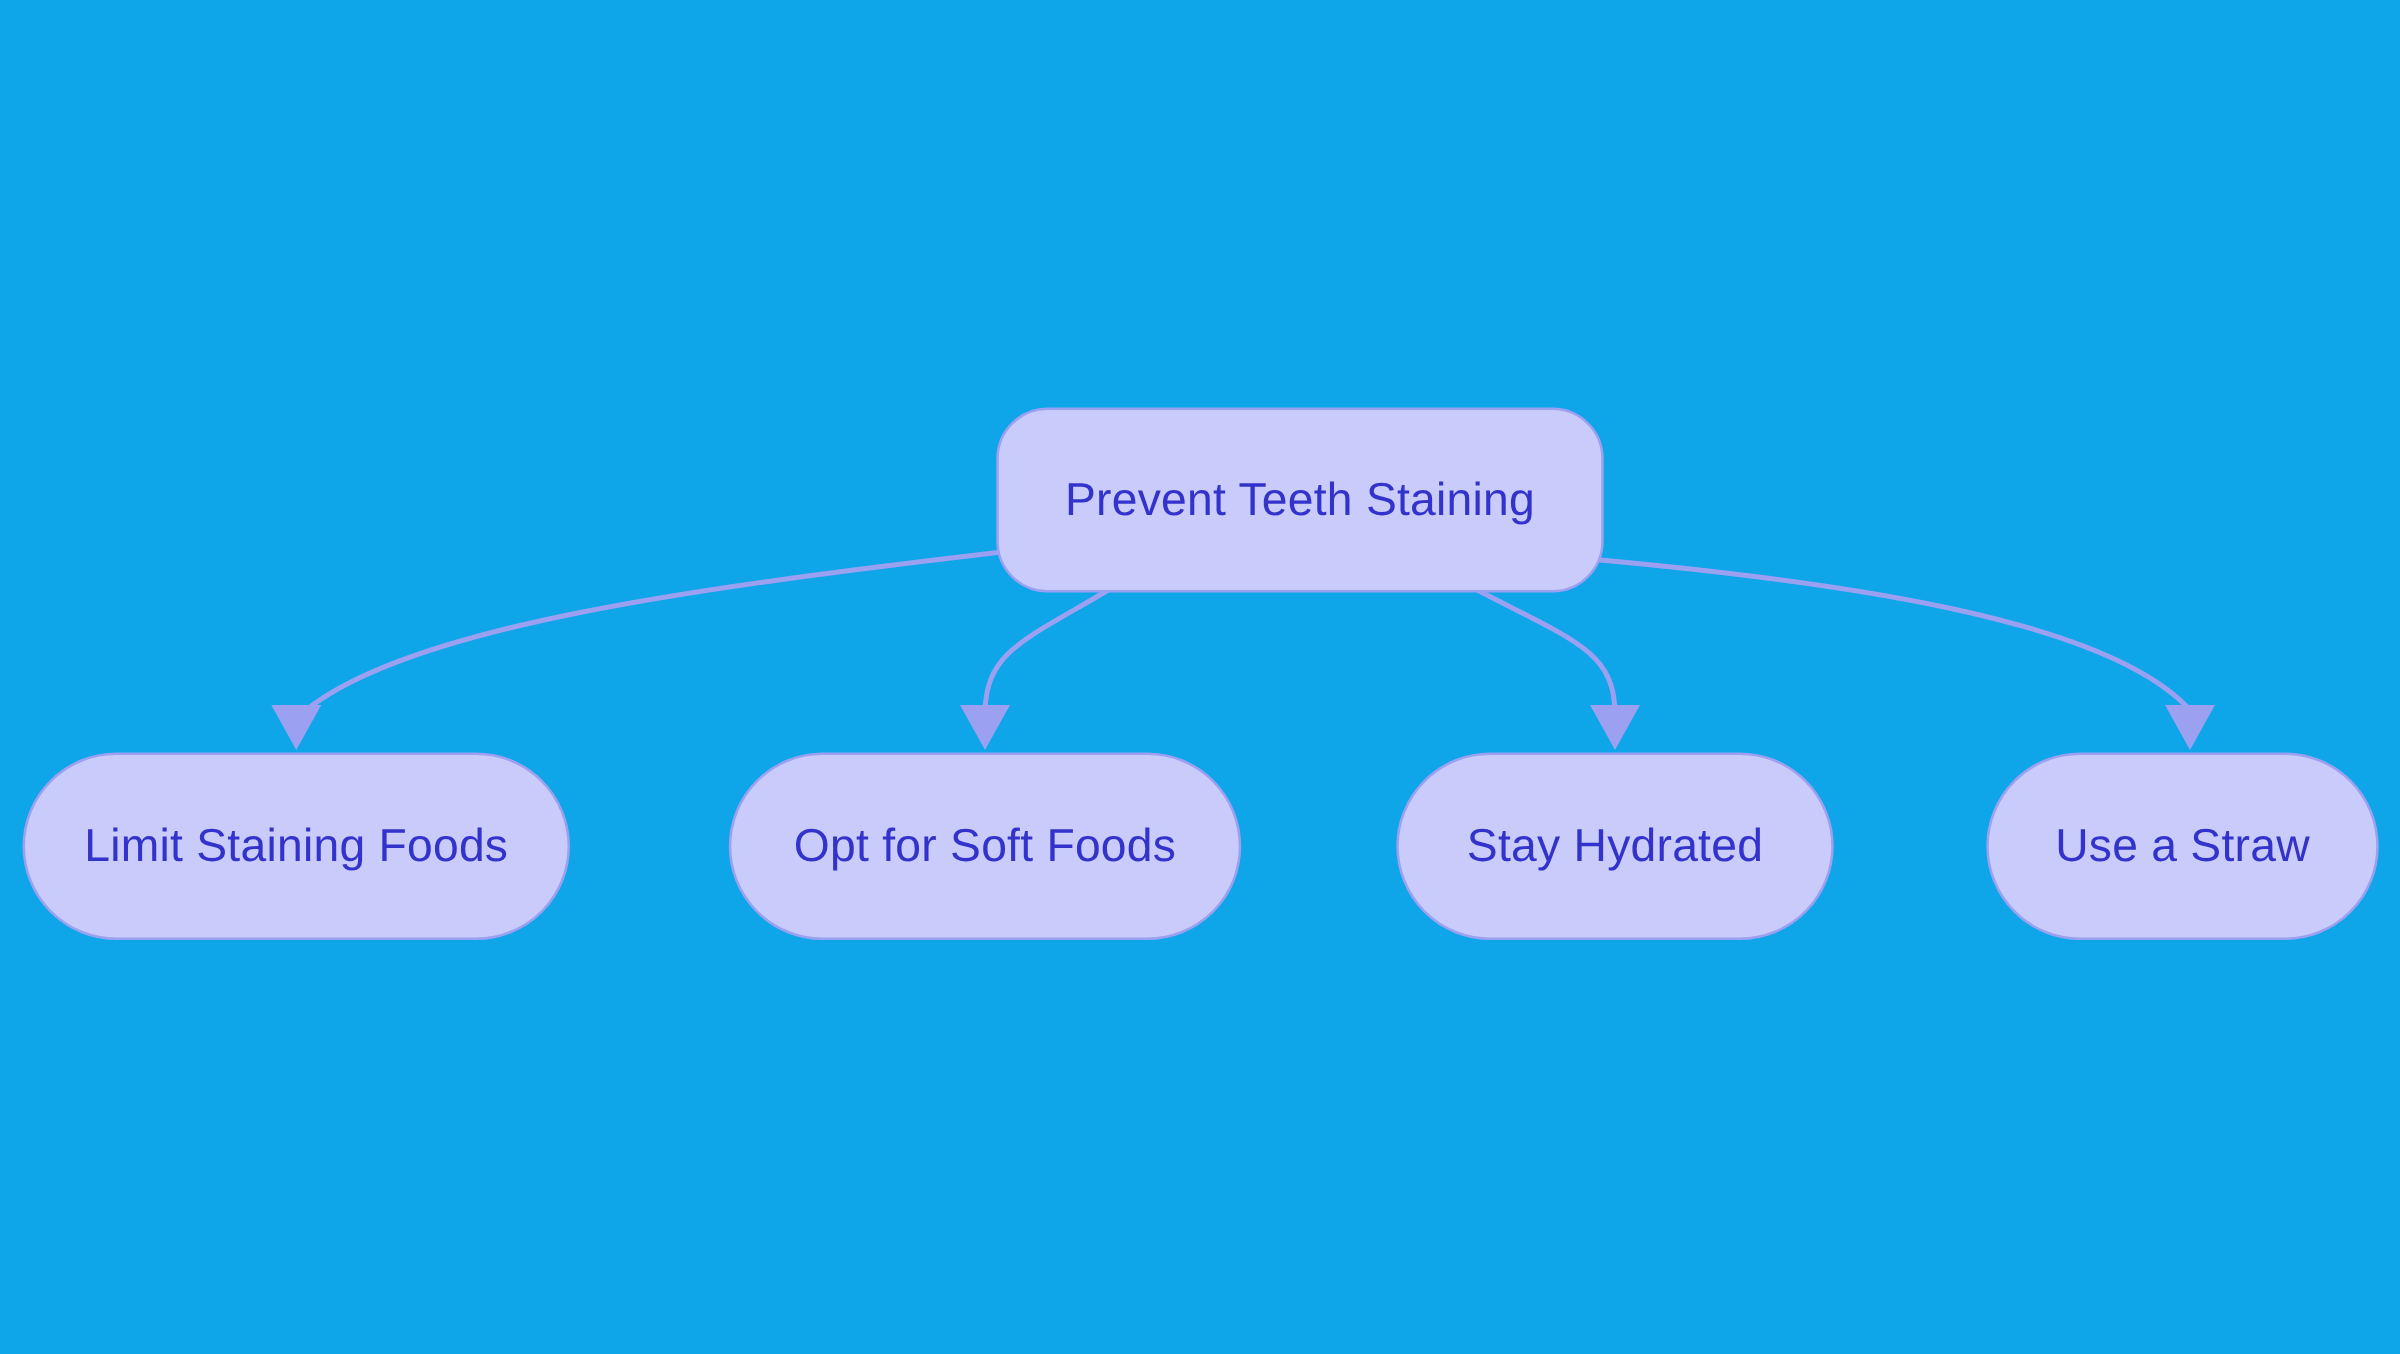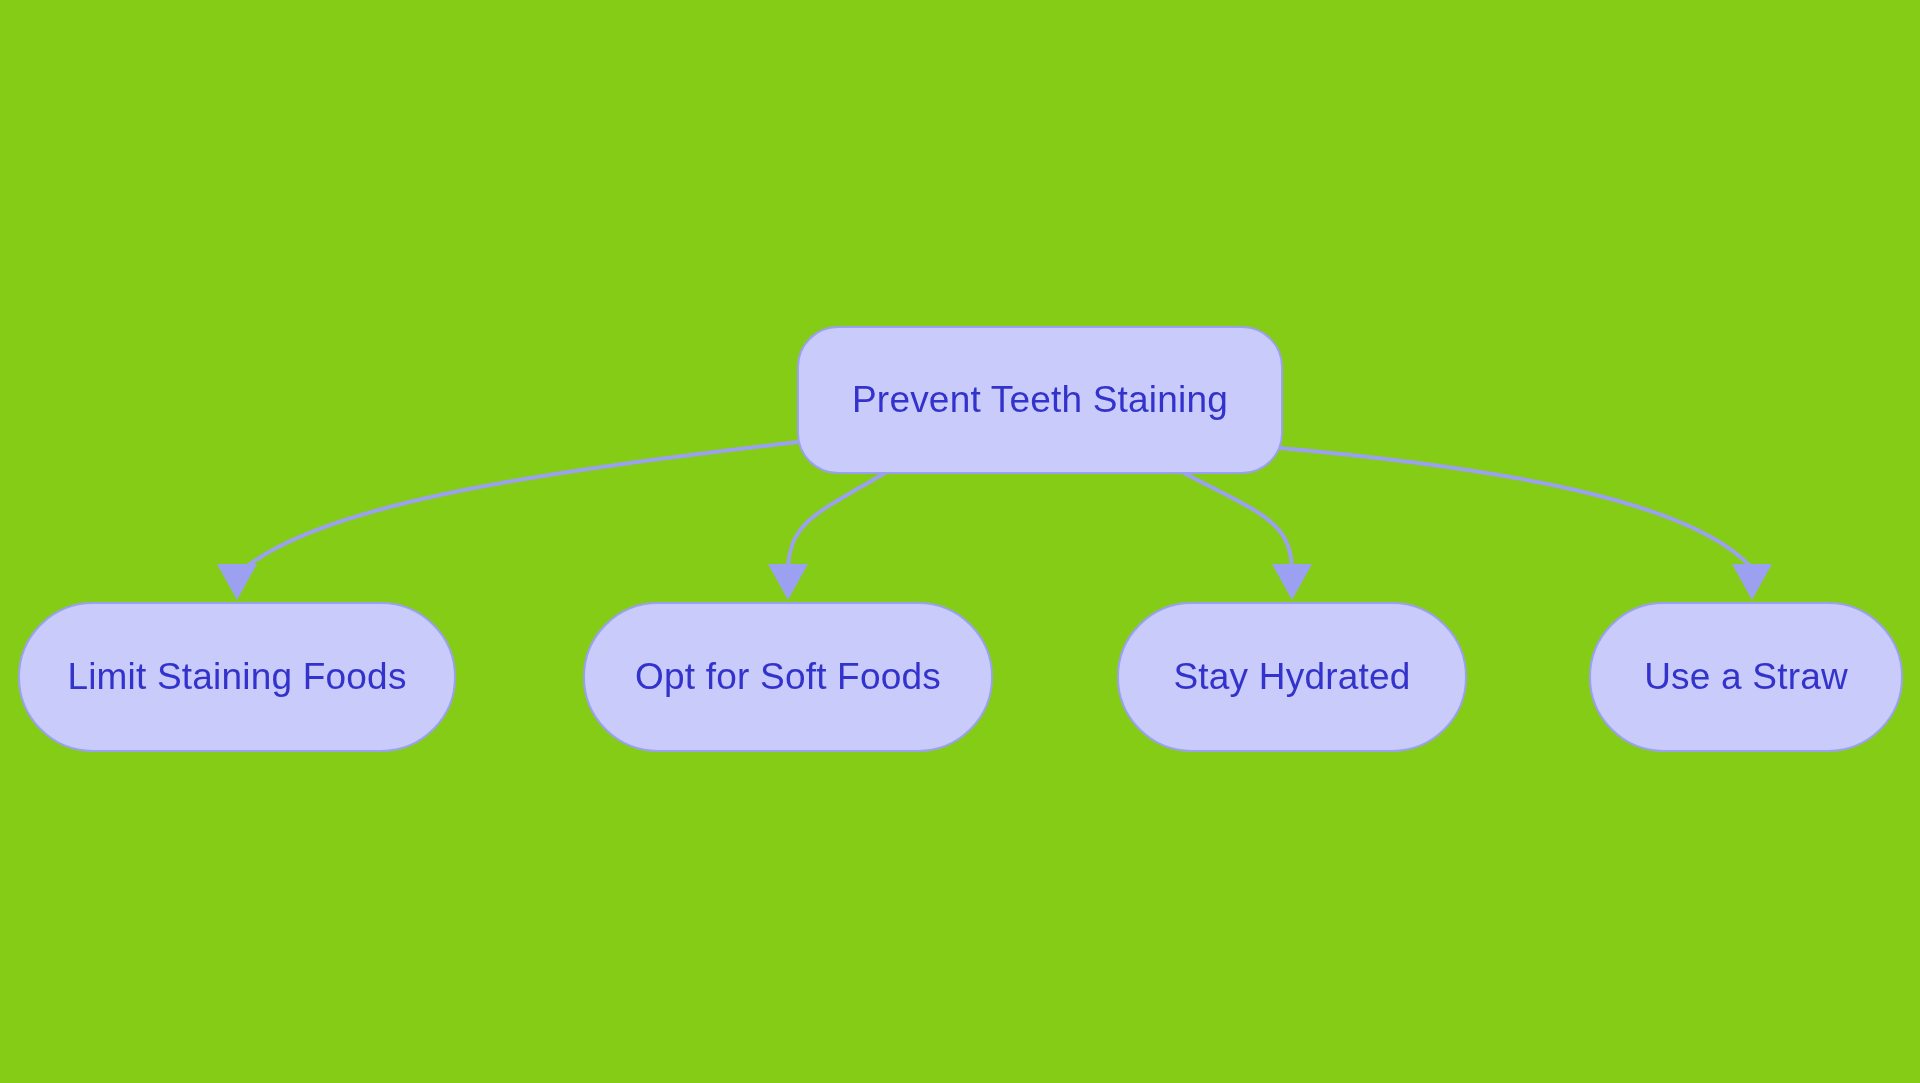--- a/index.html
+++ b/index.html
@@ -11,21 +11,21 @@
   body {
     width: 1920px;
     height: 1083px;
     font-family: "Liberation Sans", sans-serif;
     overflow: hidden;
   }
   #flowchart-root {
     position: relative;
     width: 1920px;
     height: 1083px;
-    background: #84cc16;
+    background: #0ea5e9;
   }
   #flow-svg {
     display: block;
     width: 1920px;
     height: 1083px;
   }
   .node-shape {
     fill: #c9cbfa;
     stroke: #9ba1f0;
     stroke-width: 2;

